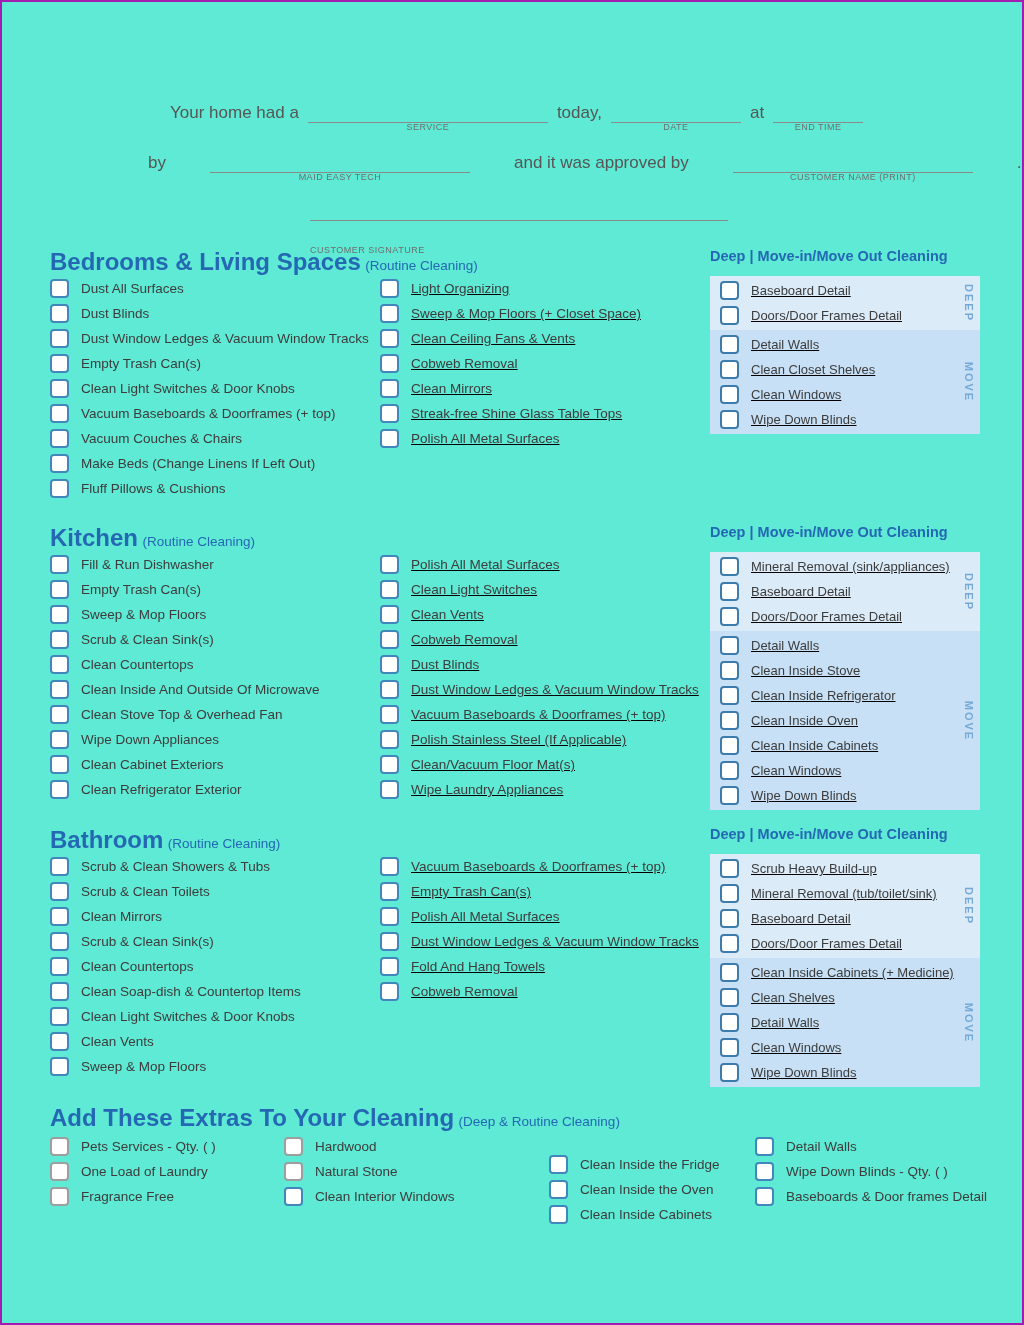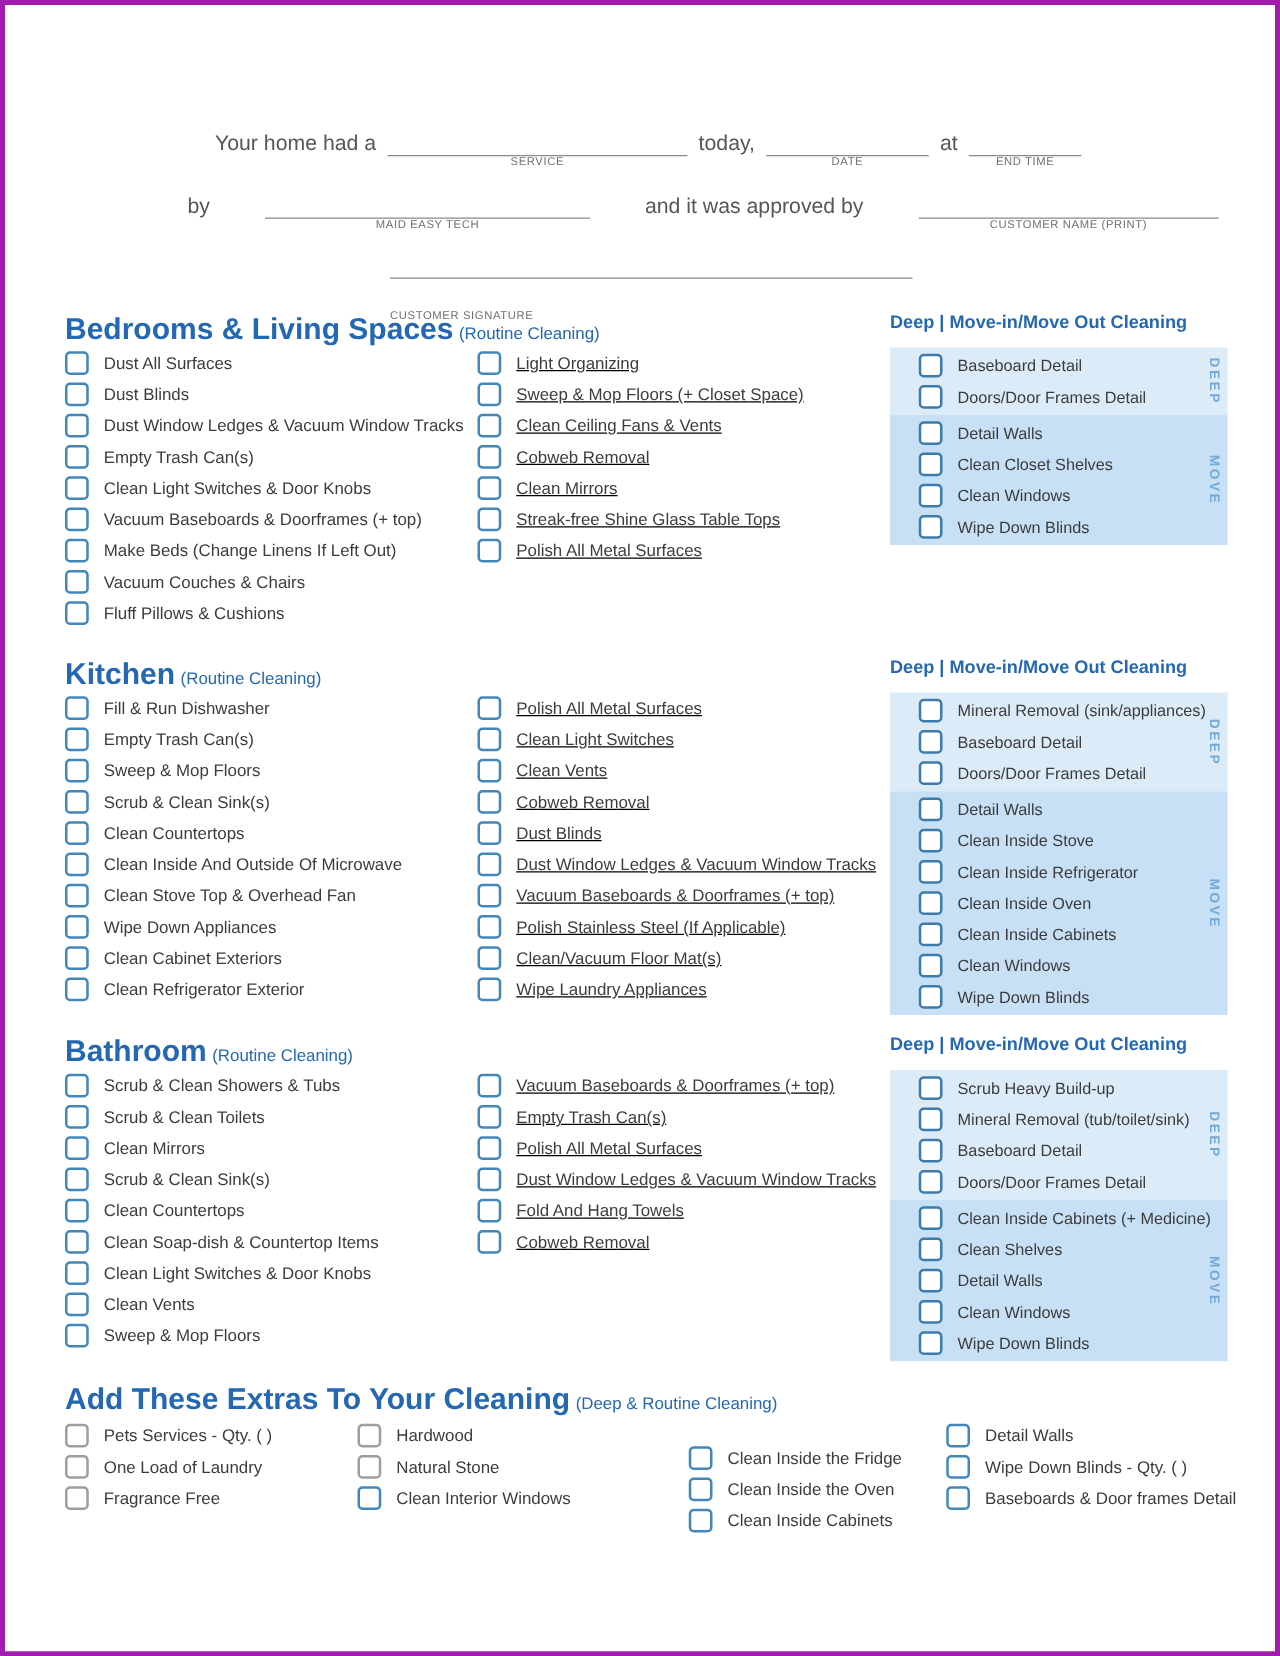--- a/index.html
+++ b/index.html
@@ -1,20 +1,20 @@
 <!DOCTYPE html>
 <html><head>
 <meta charset="utf-8">
 <style>
   html,body{margin:0;padding:0;background:#e8e8e8;}
   .page{
     position:relative;
     width:1024px;height:1325px;
-    background:#ffffff;
-    border:4px solid #a21caf;
+    background:#5eead4;
+    border:2px solid #a21caf;
     outline:1px solid #4a4a4a;
     box-sizing:border-box;
     font-family:"Liberation Sans","DejaVu Sans",sans-serif;
     overflow:hidden;
   }
   
   .form-line{position:absolute;display:flex;align-items:flex-end;gap:9px;
     font-size:17px;color:#565656;}
   .form-line1{top:100px;left:168px;}
   .form-line2{top:150px;left:146px;gap:44px;}
@@ -35,21 +35,21 @@
   .col{position:absolute;top:0;}
   .col.c1{left:0;}
   .col.c2{left:330px;text-decoration:underline;}
   .item{height:25px;display:flex;align-items:center;}
   .cb{width:15px;height:15px;border:2px solid #4187bb;border-radius:4px;
     background:#fff;flex:none;margin-right:12px;}
   .cb.gray{border-color:#9e9e9e;}
   
   .panel{position:absolute;left:708px;width:270px;}
   .panel-header{height:28px;font-size:14.5px;font-weight:600;color:#2468b4;white-space:nowrap;}
-  .band{position:relative;padding:2px 13px;}
+  .band{position:relative;padding:2px 0;text-decoration:underline;}
   .band.deep{background:#dcebf8;}
   .band.move{background:#c7e0f5;}
   .band .cb{margin-left:10px;border-color:#3c7cad;}
   .band .item-label{font-size:13px;}
   .band-label{position:absolute;right:5px;top:50%;transform:translateY(-50%);
     writing-mode:vertical-rl;font-size:11px;font-weight:600;letter-spacing:2px;
     color:#74a9d8;}
   .item-label{white-space:nowrap;font-size:13.5px;color:#3c3c3c;}
   
   #sec-extras{top:1102px;width:928px;}
@@ -125,25 +125,25 @@
           <div class="item">
             <span class="cb"></span>
             <span class="item-label">Clean Light Switches &amp; Door Knobs</span>
           </div>
           <div class="item">
             <span class="cb"></span>
             <span class="item-label">Vacuum Baseboards &amp; Doorframes (+ top)</span>
           </div>
           <div class="item">
             <span class="cb"></span>
+            <span class="item-label">Vacuum Couches &amp; Chairs</span>
+          </div>
+          <div class="item">
+            <span class="cb"></span>
             <span class="item-label">Make Beds (Change Linens If Left Out)</span>
-          </div>
-          <div class="item">
-            <span class="cb"></span>
-            <span class="item-label">Vacuum Couches &amp; Chairs</span>
           </div>
           <div class="item">
             <span class="cb"></span>
             <span class="item-label">Fluff Pillows &amp; Cushions</span>
           </div>
         </div>
       <div class="col c2">
           <div class="item">
             <span class="cb"></span>
             <span class="item-label">Light Organizing</span>

